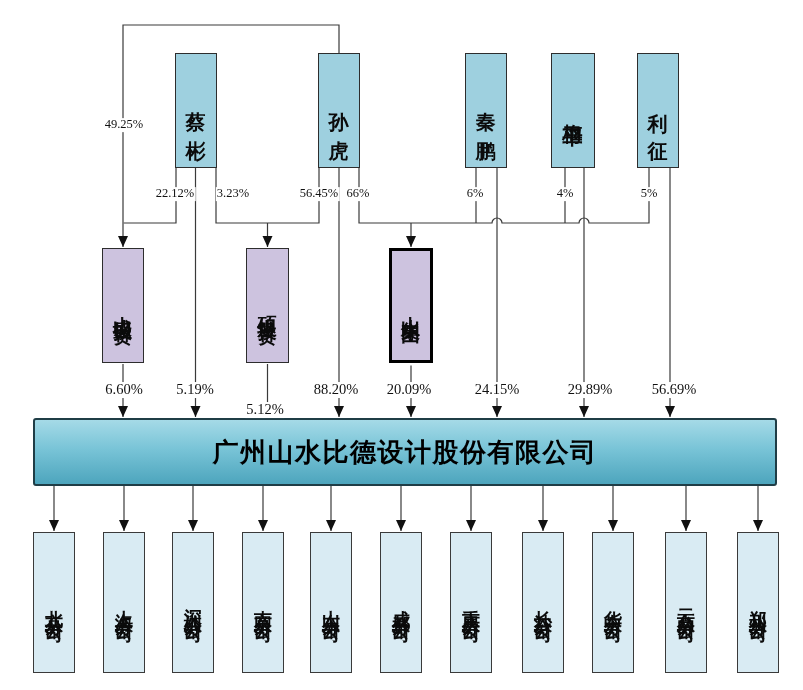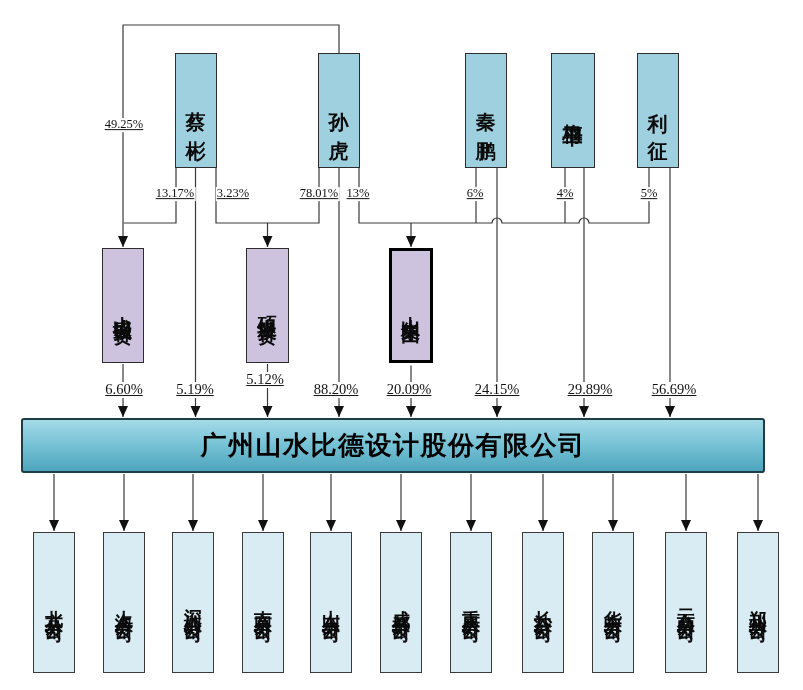--- a/index.html
+++ b/index.html
@@ -29,32 +29,32 @@
   .vtext{
     writing-mode:vertical-rl;text-orientation:upright;
     font-weight:700;color:#0b0b0b;line-height:1;
     display:inline-block;white-space:nowrap;
   }
   .person .vtext{font-size:20px;letter-spacing:29px;margin-bottom:-29px;}
   .person .vtext.tight{letter-spacing:2.5px;margin-bottom:-2.5px;}
   .mid .vtext{font-size:19px;letter-spacing:3.5px;margin-bottom:-3.5px;}
   .branch .vtext{font-size:18px;letter-spacing:4px;margin-bottom:-4px;}
   .main-company{
-    position:absolute;left:21px;top:418px;width:744px;height:55px;
+    position:absolute;left:33px;top:418px;width:744px;height:68px;
     box-sizing:border-box;border:2.5px solid #1f3d46;border-radius:3px;
     background:linear-gradient(180deg,#a5dae7 0%,#79c4d7 45%,#4da5bd 100%);
     display:flex;align-items:center;justify-content:center;
   }
   .main-company .title{
     font-size:26px;font-weight:700;color:#000;letter-spacing:1.5px;white-space:nowrap;
   }
   .pct{
     position:absolute;transform:translate(-50%,-50%);
     background:#ffffff;padding:0 1px;color:#111;white-space:nowrap;
-    font-size:12.5px;line-height:1.1;text-decoration:underline;
+    font-size:12.5px;line-height:1.1;
   }
   .pct.big{font-size:14.5px;}
 </style>
 </head>
 <body>
 
 <div id="canvas">
 
   <svg id="wires" width="803" height="690" viewBox="0 0 803 690">
     <defs>
@@ -160,30 +160,30 @@
       <span class="vtext">华中分公司</span>
     </div>
   <div class="box branch" style="left:665px">
       <span class="vtext">云南分公司</span>
     </div>
   <div class="box branch" style="left:737px">
       <span class="vtext">郑州分公司</span>
     </div>
 
   <span class="pct" style="left:124px;top:125px">49.25%</span>
-  <span class="pct" style="left:175px;top:194px">13.17%</span>
+  <span class="pct" style="left:175px;top:194px">22.12%</span>
   <span class="pct" style="left:233px;top:194px">3.23%</span>
-  <span class="pct" style="left:319px;top:194px">78.01%</span>
-  <span class="pct" style="left:358px;top:194px">13%</span>
+  <span class="pct" style="left:319px;top:194px">56.45%</span>
+  <span class="pct" style="left:358px;top:194px">66%</span>
   <span class="pct" style="left:475px;top:194px">6%</span>
   <span class="pct" style="left:565px;top:194px">4%</span>
   <span class="pct" style="left:649px;top:194px">5%</span>
 
   <span class="pct big" style="left:124px;top:390px">6.60%</span>
   <span class="pct big" style="left:195px;top:390px">5.19%</span>
-  <span class="pct big" style="left:265px;top:380px">5.12%</span>
+  <span class="pct big" style="left:265px;top:410px">5.12%</span>
   <span class="pct big" style="left:336px;top:390px">88.20%</span>
   <span class="pct big" style="left:409px;top:390px">20.09%</span>
   <span class="pct big" style="left:497px;top:390px">24.15%</span>
   <span class="pct big" style="left:590px;top:390px">29.89%</span>
   <span class="pct big" style="left:674px;top:390px">56.69%</span>
 
 </div>
 
 </body></html>

